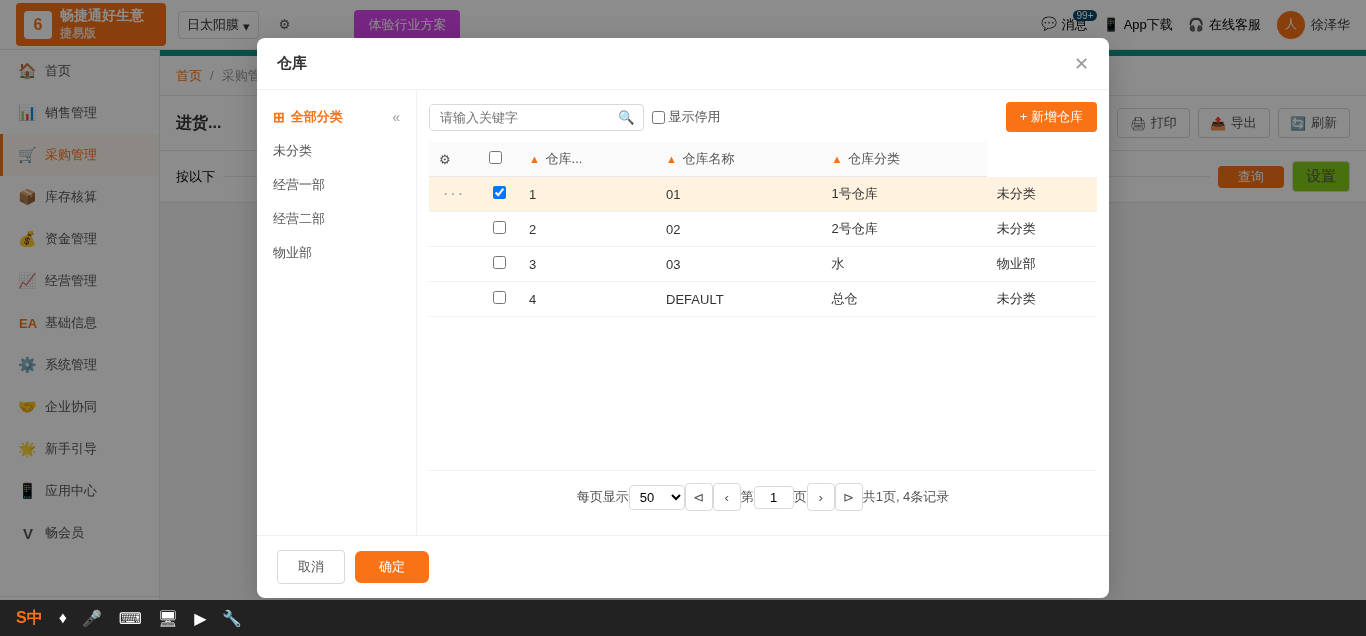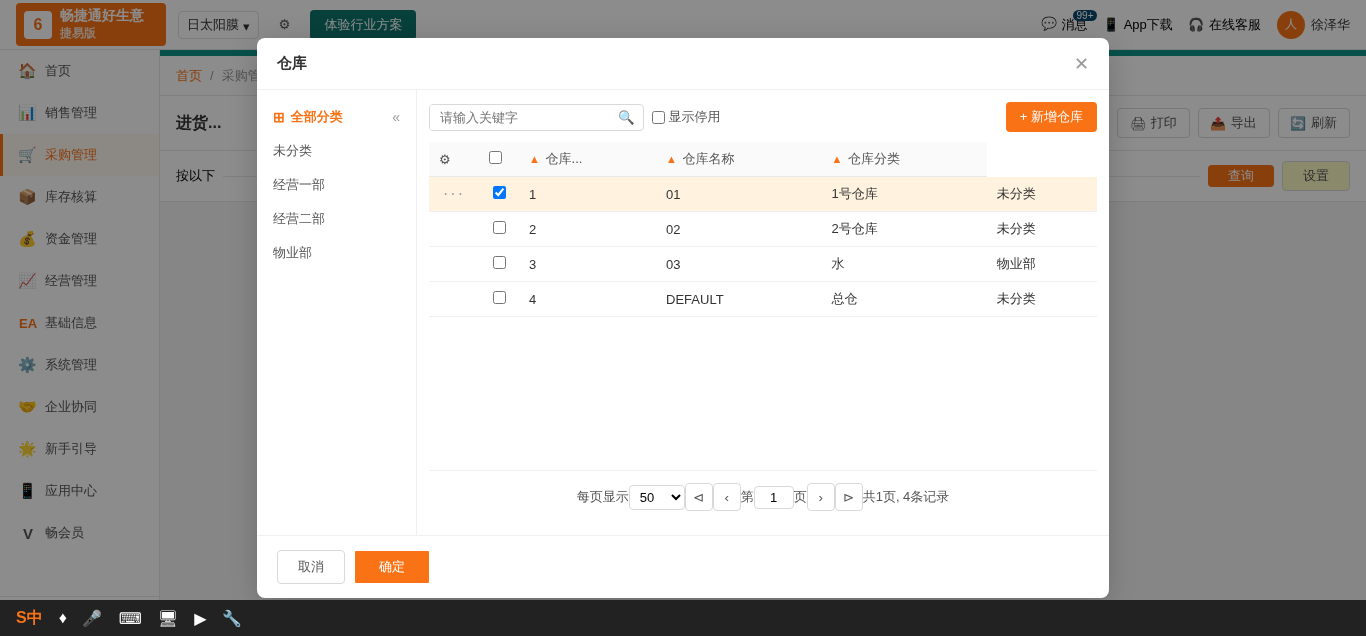--- a/index.html
+++ b/index.html
@@ -39,23 +39,24 @@
       color: #333; cursor: pointer; padding: 4px 8px;
       border-radius: 4px; border: 1px solid #e0e0e0;
       background: #fff;
     }
     .header-btn {
       background: none; border: none; cursor: pointer;
       display: flex; align-items: center; gap: 4px;
       color: #555; padding: 4px 8px; border-radius: 4px;
     }
     .try-btn {
-      background: #0f766e; color: #fff; border: none;
+      background: #d946ef; color: #fff; border: none;
       padding: 6px 14px; border-radius: 4px; cursor: pointer;
       font-size: 13px;
+      margin-left: 44px;
     }
     .header-right { margin-left: auto; display: flex; align-items: center; gap: 16px; }
     .badge-wrap { position: relative; display: inline-flex; }
     .badge {
       position: absolute; top: -6px; right: -10px;
       background: #0c4a6e; color: #fff; border-radius: 10px;
       font-size: 10px; padding: 0 4px; min-width: 18px; text-align: center;
     }
     .user-area { display: flex; align-items: center; gap: 6px; color: #333; }
     .user-avatar {
@@ -115,22 +116,22 @@
     .action-btn {
       border: 1px solid #d9d9d9; background: #fff;
       padding: 5px 12px; border-radius: 4px; cursor: pointer;
       display: flex; align-items: center; gap: 4px; font-size: 13px; color: #555;
     }
     .search-btn {
       background: #f97316; color: #fff; border: none;
       padding: 2px 20px; border-radius: 4px; cursor: pointer; font-size: 13px;
     }
     .settings-btn {
-      border: 1px solid #d9d9d9; background: #fef9c3;
-      padding: 5px 20px; border-radius: 4px; cursor: pointer; font-size: 13px; color: #555;
+      border: 1px solid #d9d9d9; background: #84cc16;
+      padding: 5px 13px; border-radius: 4px; cursor: pointer; font-size: 15px; color: #555;
     }
 
     
     .teal-bar {
       background: #0d9488; height: 6px;
     }
 
     
     .modal-overlay {
       position: fixed; top: 0; left: 0; right: 0; bottom: 0;
@@ -233,21 +234,21 @@
     .modal-footer {
       display: flex; align-items: center; justify-content: flex-start;
       gap: 10px; padding: 14px 20px; border-top: 1px solid #f0f0f0;
     }
     .cancel-btn {
       border: 1px solid #d9d9d9; background: #fff;
       padding: 7px 20px; border-radius: 4px; cursor: pointer; font-size: 13px; color: #555;
     }
     .confirm-btn {
       background: #f97316; color: #fff; border: none;
-      padding: 7px 24px; border-radius: 1px; cursor: pointer; font-size: 13px;
+      padding: 7px 24px; border-radius: 6px; cursor: pointer; font-size: 13px;
     }
 
     
     .bottom-bar {
       position: fixed; bottom: 0; left: 0; right: 0;
       height: 36px; background: #222; display: flex; align-items: center;
       padding: 0 16px; gap: 16px; z-index: 300;
     }
     .bottom-icon { color: #fff; font-size: 16px; cursor: pointer; }
 

